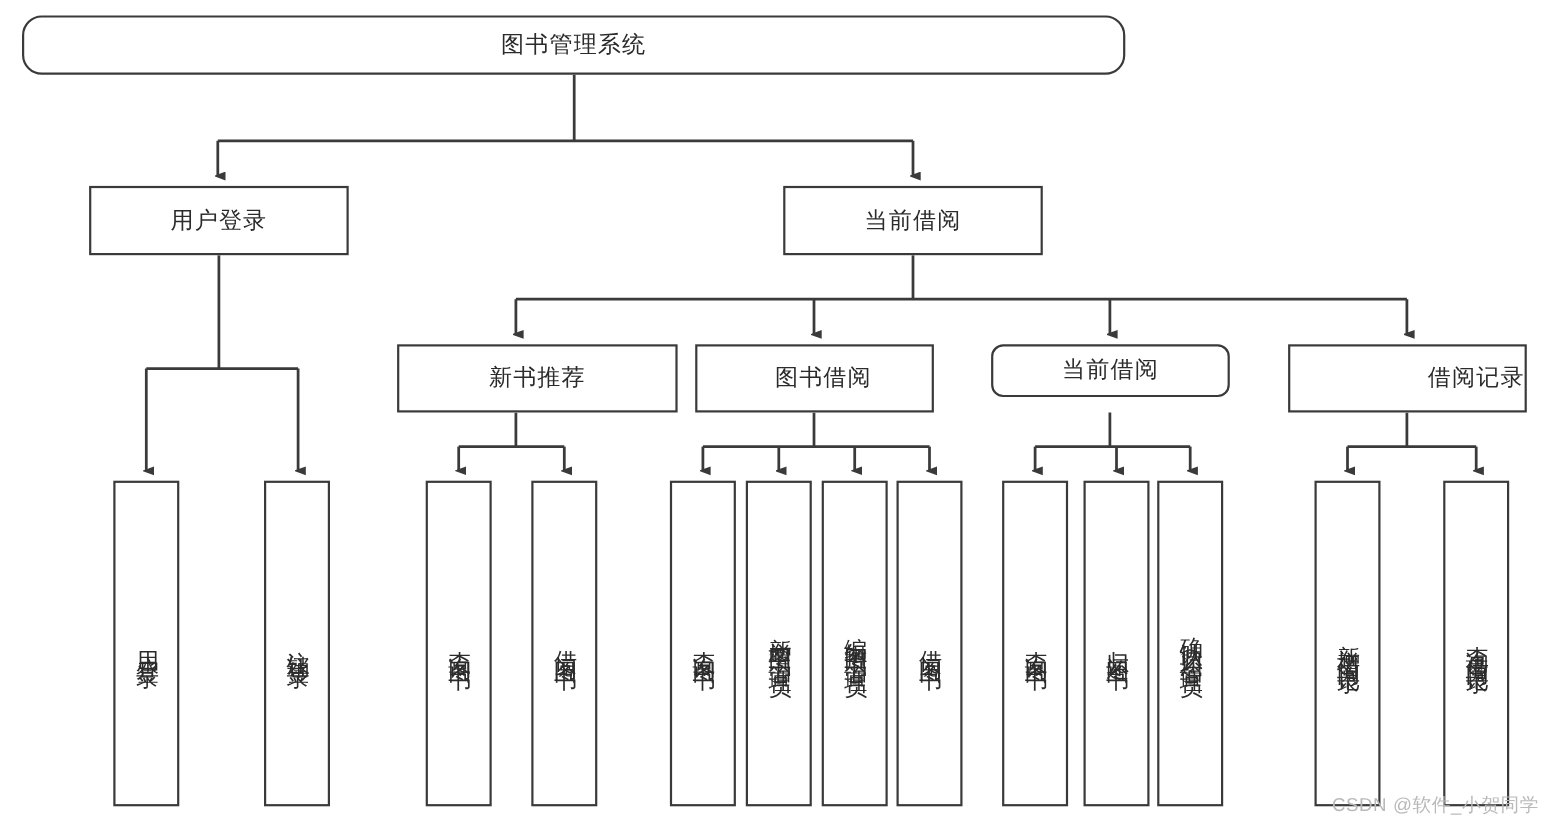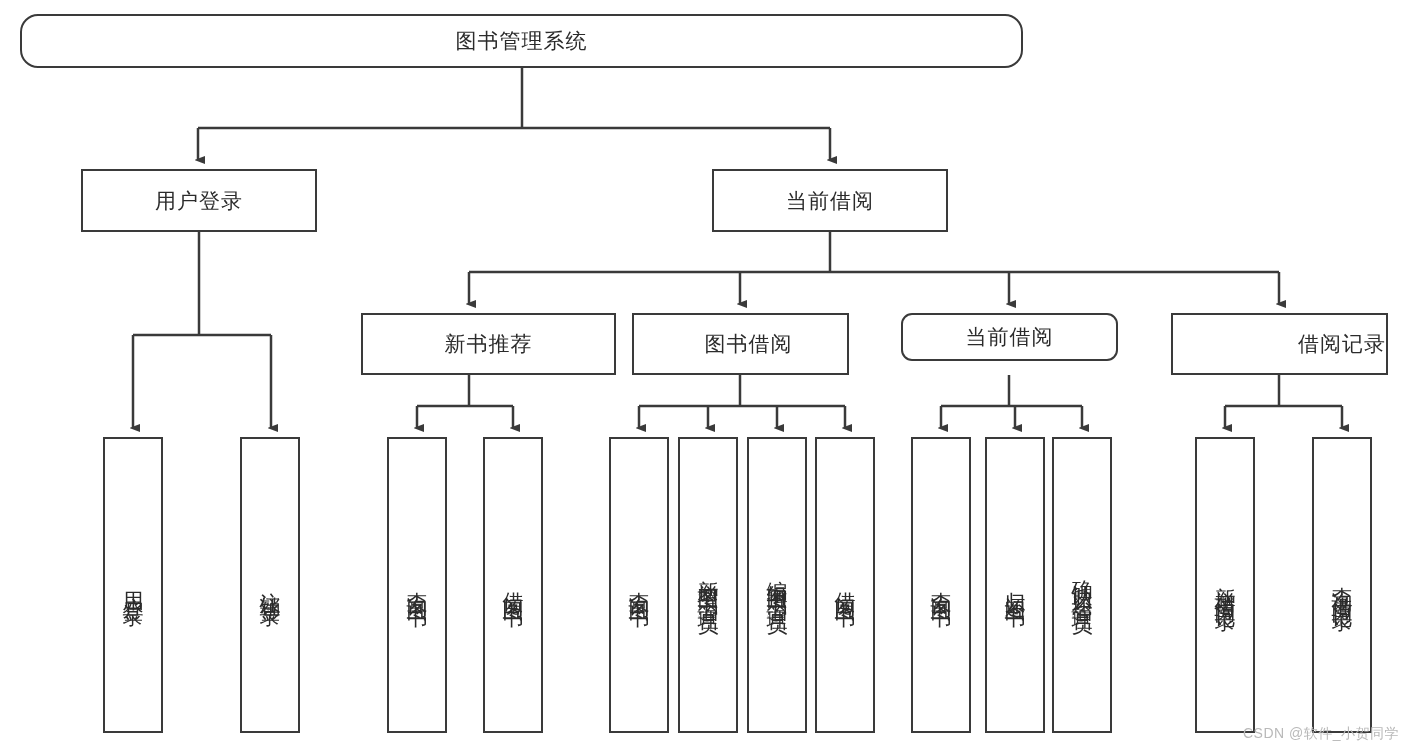--- a/index.html
+++ b/index.html
@@ -3,21 +3,21 @@
 <meta charset="utf-8">
 <style>
   html,body{margin:0;padding:0;background:#ffffff;}
   body{width:1405px;height:747px;overflow:hidden;font-family:"Liberation Sans","DejaVu Sans",sans-serif;}
   #diagram-root{position:relative;width:1405px;height:747px;background:#fff;}
   svg.lines{position:absolute;left:0;top:0;width:1405px;height:747px;}
   .node{position:absolute;box-sizing:border-box;border:2.5px solid #3a3a3a;background:#fff;display:flex;align-items:center;justify-content:center;}
   .node-h .node-label{font-size:21px;color:#2b2b2b;letter-spacing:1px;line-height:1.1;white-space:nowrap;}
   .node-v{padding:6px 0;}
   .node-v .node-label{writing-mode:vertical-rl;text-orientation:upright;font-size:21px;color:#2b2b2b;letter-spacing:5px;line-height:1.15;white-space:nowrap;}
-  .watermark{position:absolute;right:6px;bottom:4px;font-size:14px;color:#b9b9b9;letter-spacing:.5px;white-space:nowrap;pointer-events:none;}
+  .watermark{position:absolute;right:6px;bottom:4px;font-size:17px;color:#b9b9b9;letter-spacing:.5px;white-space:nowrap;pointer-events:none;}
 </style>
 </head>
 <body>
 
 <div id="diagram-root">
 
   <svg class="lines" viewBox="0 0 1405 747">
     <defs>
       <marker id="arrow" markerWidth="10" markerHeight="10" refX="4" refY="7" orient="auto" markerUnits="userSpaceOnUse">
         <path d="M0,0 L8,0 L4,11 Z" fill="#3a3a3a"></path>

